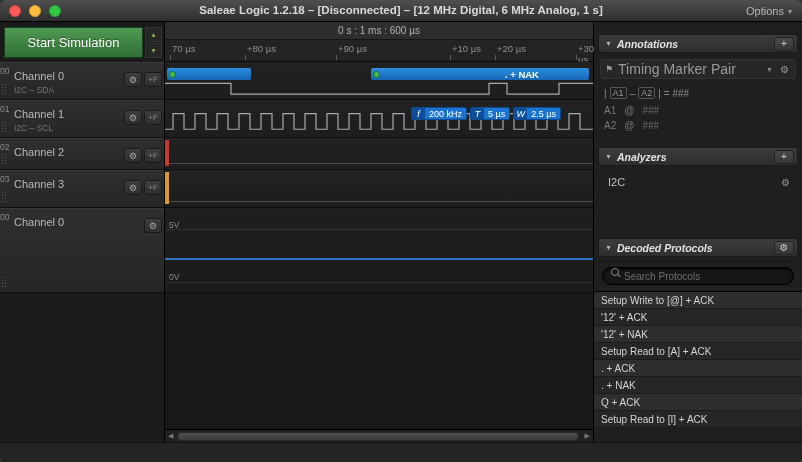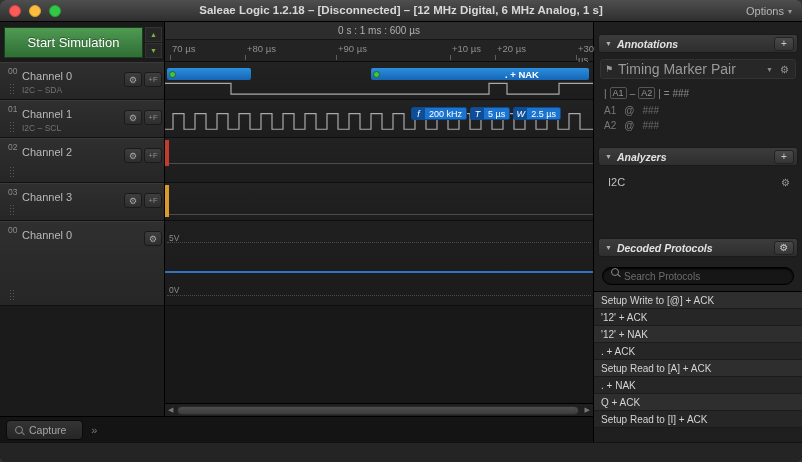--- a/index.html
+++ b/index.html
@@ -30,22 +30,22 @@
   .ud { flex:1; background:#262626; border:1px solid #333; color:#7fb043; font-size:7px; display:flex; align-items:center; justify-content:center; cursor:pointer; }
   .timeline { flex:1; display:flex; flex-direction:column; }
   .timepos { height:18px; background:#2d2d2d; border-bottom:1px solid #151515; color:#b0b0b0; font-size:10px; text-align:center; line-height:18px; }
   .ticksbar { flex:1; position:relative; background:#232323; border-bottom:1px solid #0c0c0c; }
   .tick { position:absolute; top:3px; color:#8f8f8f; font-size:9.5px; }
   .tick::before { content:""; position:absolute; left:-2px; top:12px; width:1px; height:5px; background:#5d5d5d; }
 
   
   .tracks { flex:1; display:flex; min-height:0; background:#161616; }
   .chanlist { width:165px; flex:0 0 165px; border-right:1px solid #000; background:#1b1b1b; }
-  .chrow { position:relative; display:flex; background:linear-gradient(#2f2f2f,#262626); border-top:1px solid #3a3a3a; border-bottom:1px solid #101010; padding:3px 2px 0 8px; }
-  .h38 { height:38px; } .h32 { height:45px; } .h85 { height:85px; }
+  .chrow { position:relative; display:flex; background:linear-gradient(#2f2f2f,#262626); border-top:1px solid #3a3a3a; border-bottom:1px solid #101010; padding:3px 2px 0 0; }
+  .h38 { height:38px; } .h32 { height:32px; } .h85 { height:85px; }
   .chleft { width:14px; display:flex; flex-direction:column; }
   .chidx { color:#8c8c8c; font-size:8.5px; }
   .grip { width:6px; height:13px; margin:auto 0 3px 1px; background-image:radial-gradient(#5a5a5a 30%, transparent 32%); background-size:3px 3px; cursor:grab; }
   .chinfo { flex:1; padding-top:4px; overflow:hidden; }
   .chname { color:#b9b9b9; font-size:11px; white-space:nowrap; }
   .chsub { color:#737373; font-size:8.5px; margin-top:3px; white-space:nowrap; }
   .chbtns { display:flex; gap:2px; padding-top:6px; align-items:flex-start; }
   .chbtn { width:18px; height:15px; background:linear-gradient(#3e3e3e,#2e2e2e); border:1px solid #1a1a1a; border-radius:3px; color:#a8a8a8; font-size:9px; line-height:12px; text-align:center; padding:0; cursor:pointer; font-family:inherit; }
   .chbtn.trig { font-size:7.5px; color:#909090; }
 
@@ -292,27 +292,20 @@
           <div class="hscroll">
             <span class="sarr">◀</span>
             <div class="strack">
               <div class="sthumb"></div>
             </div>
             <span class="sarr">▶</span>
           </div>
         </div>
       </div>
 
-      <div class="capturebar">
-        <div class="capturetab">
-          <span class="mag"></span>
-          <span>Capture</span>
-        </div>
-        <span class="chevrons">»</span>
-      </div>
     </div>
 
     <div class="sidebar">
 
       <div class="sheader">
         <span class="disc">▼</span>
         <span class="stitle">Annotations</span>
         <button class="sbtn">+</button>
       </div>
 
@@ -366,22 +359,22 @@
 
       <div class="searchwrap">
         <span class="mag"></span>
         <input type="text" placeholder="Search Protocols" style="">
       </div>
 
       <div class="protolist">
         <div class="prow">Setup Write to [@] + ACK</div>
         <div class="prow">'12' + ACK</div>
         <div class="prow">'12' + NAK</div>
+        <div class="prow">Setup Read to [A] + ACK</div>
         <div class="prow">. + ACK</div>
-        <div class="prow">Setup Read to [A] + ACK</div>
         <div class="prow">. + NAK</div>
         <div class="prow">Q + ACK</div>
         <div class="prow">Setup Read to [I] + ACK</div>
       </div>
     </div>
   </div>
 
   <div class="bottomchrome"></div>
 </div>
 

